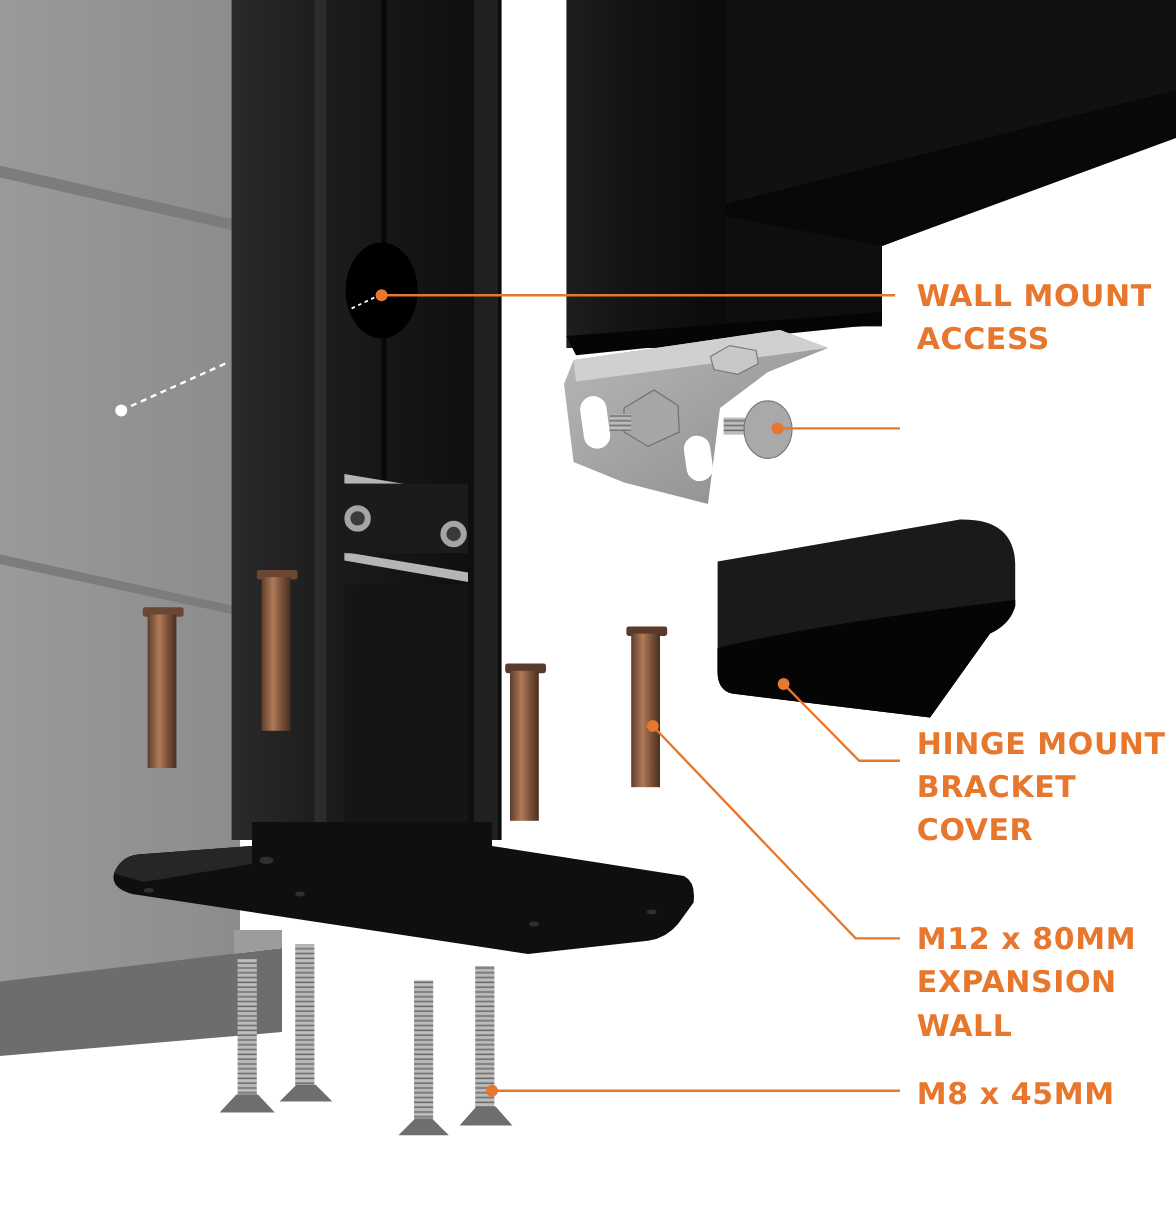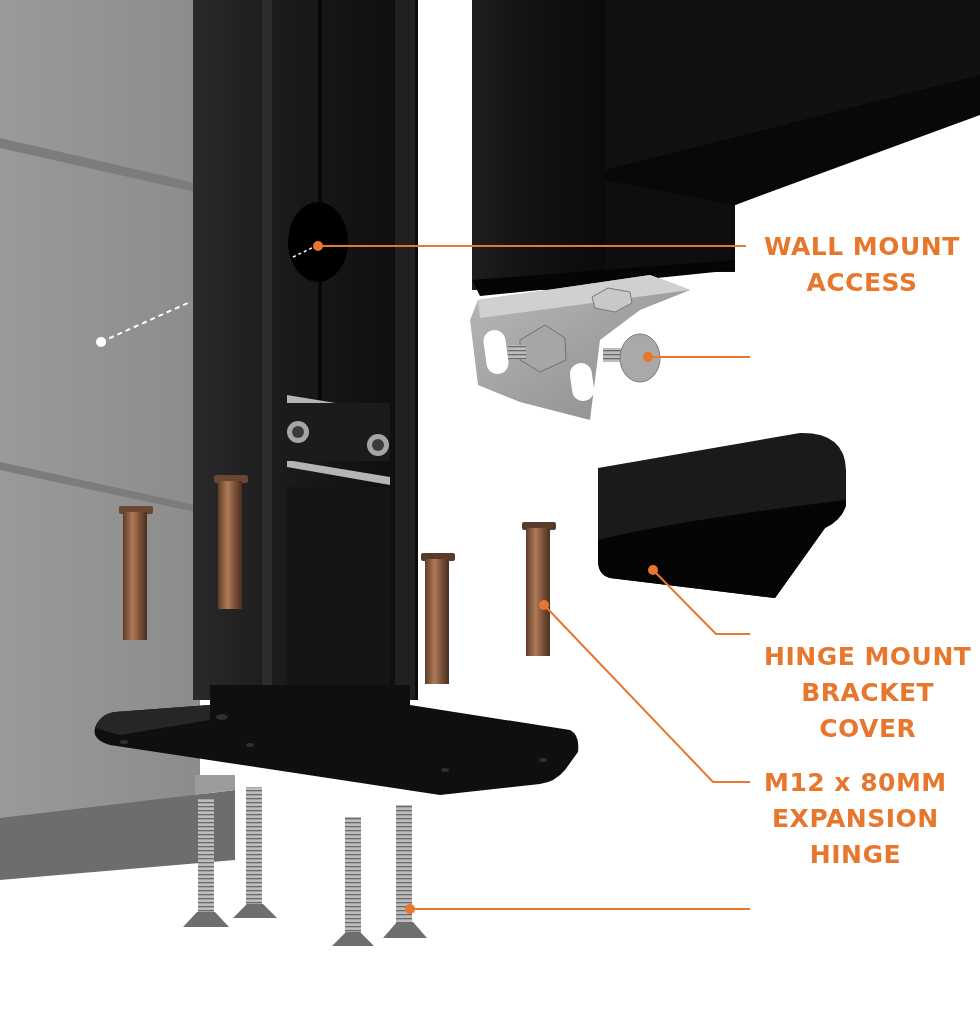--- a/index.html
+++ b/index.html
@@ -1,18 +1,18 @@
 <!DOCTYPE html>
 <html><head>
 <meta charset="utf-8">
 <style>
   html, body { margin:0; padding:0; background:#ffffff; }
   body { width:980px; height:1024px; position:relative; overflow:hidden;
          font-family:"DejaVu Sans", "Liberation Sans", sans-serif; }
-  .stage { position:absolute; left:0; top:0; width:980px; height:944px;text-align:center; }
+  .stage { position:absolute; left:0; top:0; width:980px; height:944px; }
   svg.art { position:absolute; left:0; top:0; }
   .label { position:absolute; color:#e8772e; font-weight:bold; font-size:25px;
            line-height:36px; letter-spacing:0.5px; white-space:pre-line; }
 </style>
 </head>
 <body>
 
 <div class="stage">
 
   <svg class="art" width="980" height="1024" viewBox="0 0 980 1024">
@@ -165,19 +165,20 @@
       <circle cx="318" cy="246" r="5"></circle>
       <circle cx="648" cy="357" r="5"></circle>
       <circle cx="653" cy="570" r="5"></circle>
       <circle cx="544" cy="605" r="5"></circle>
       <circle cx="410" cy="909" r="5"></circle>
     </g>
   </svg>
 
   <div class="label" style="left:764px;top:229px;">WALL MOUNT
 ACCESS</div>
-  <div class="label" style="left:764px;top:639px;">HINGE MOUNT
+  <div class="label" style="left:764px;top:602px;">HINGE MOUNT
 BRACKET
 COVER</div>
   <div class="label" style="left:764px;top:765px;">M12 x 80MM
 EXPANSION
-HINGE</div>
+WALL</div>
+  <div class="label" style="left:764px;top:894px;">M8 x 45MM</div>
 </div>
 
 </body></html>

